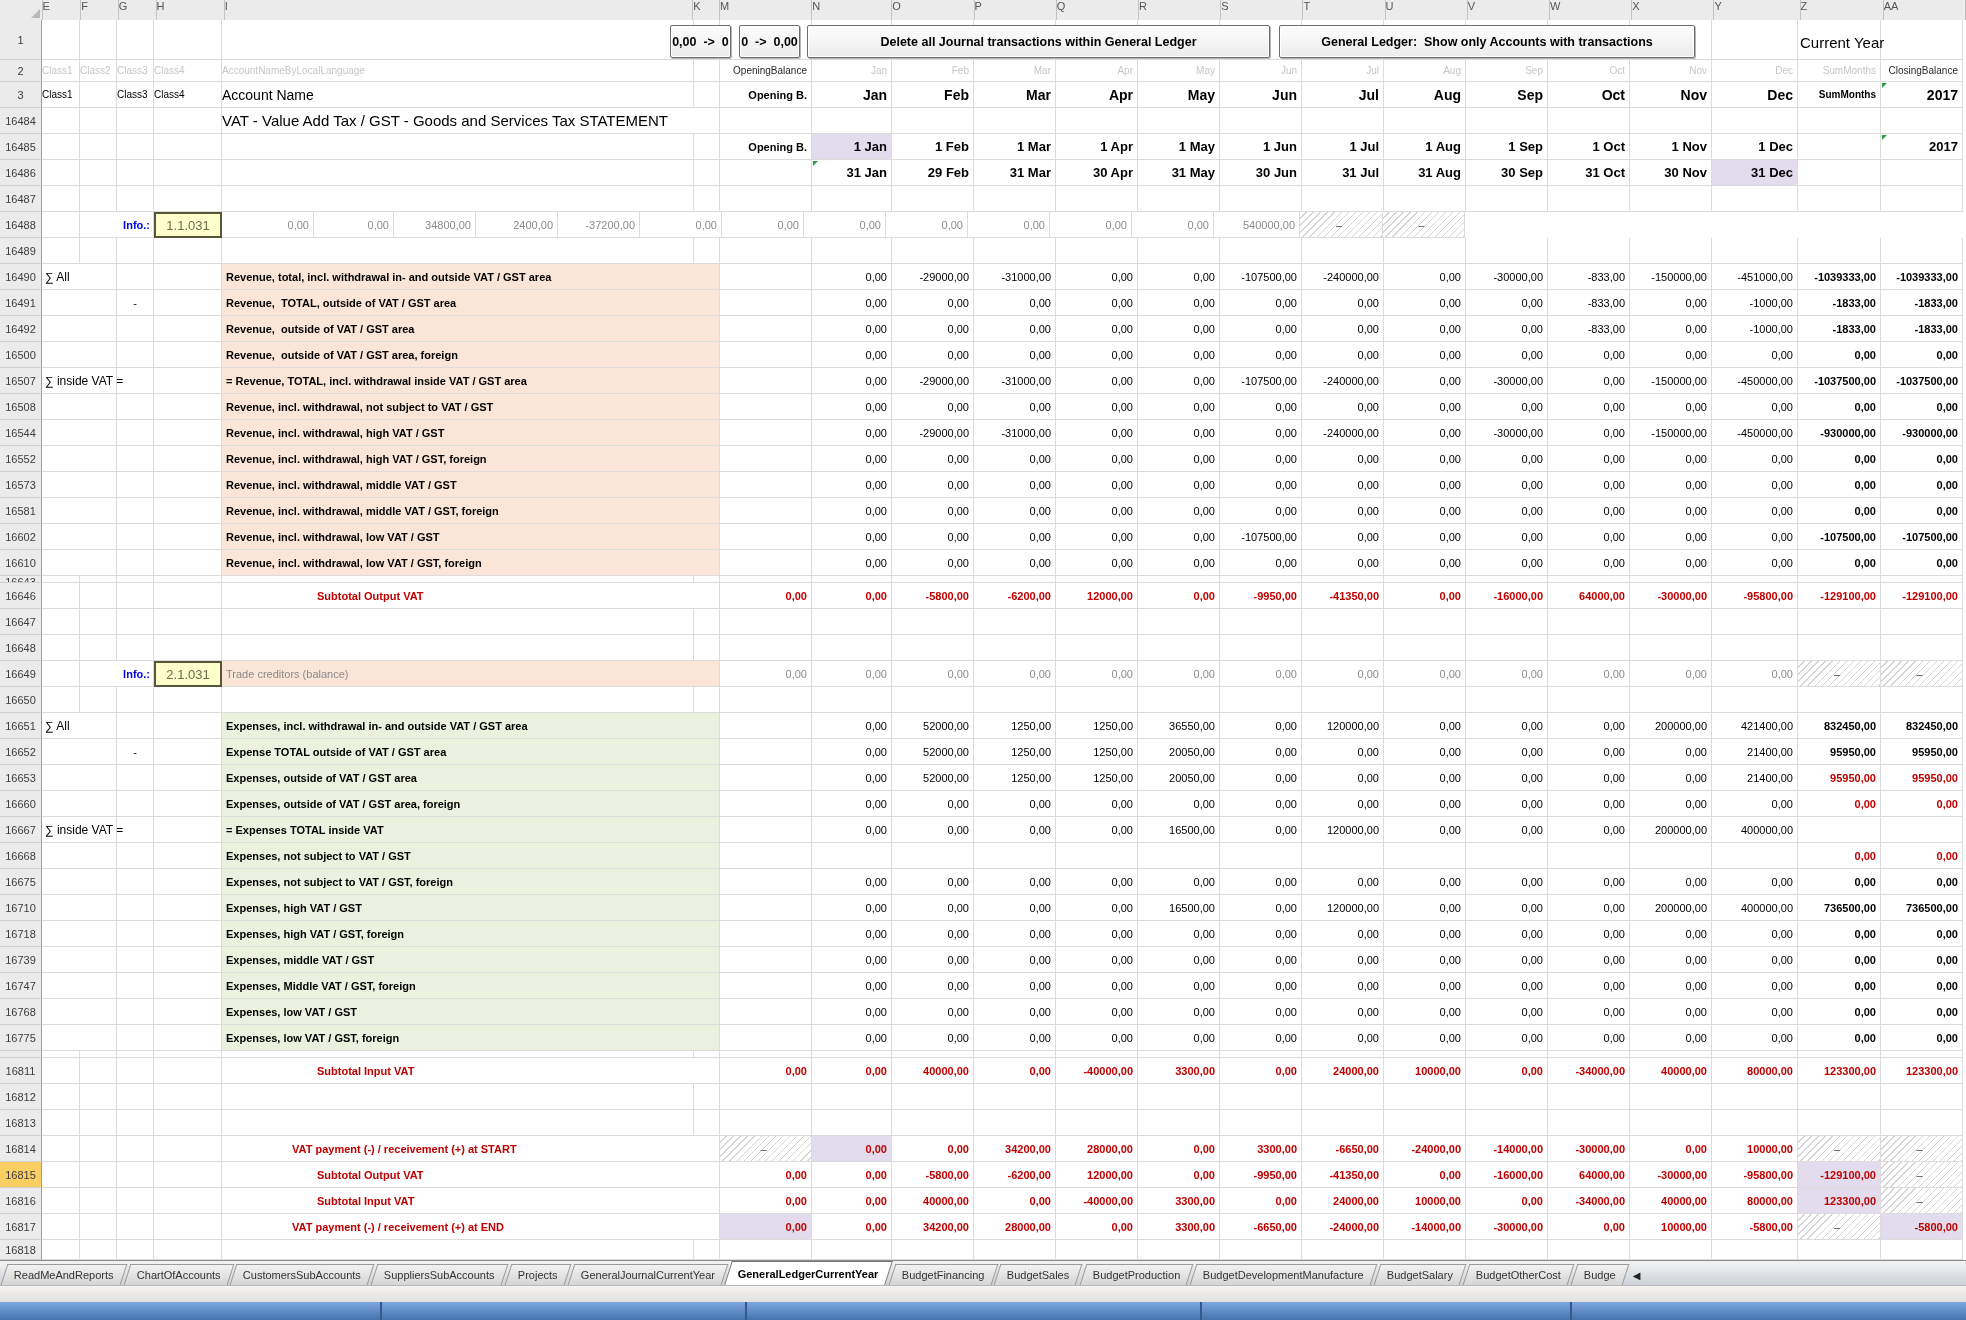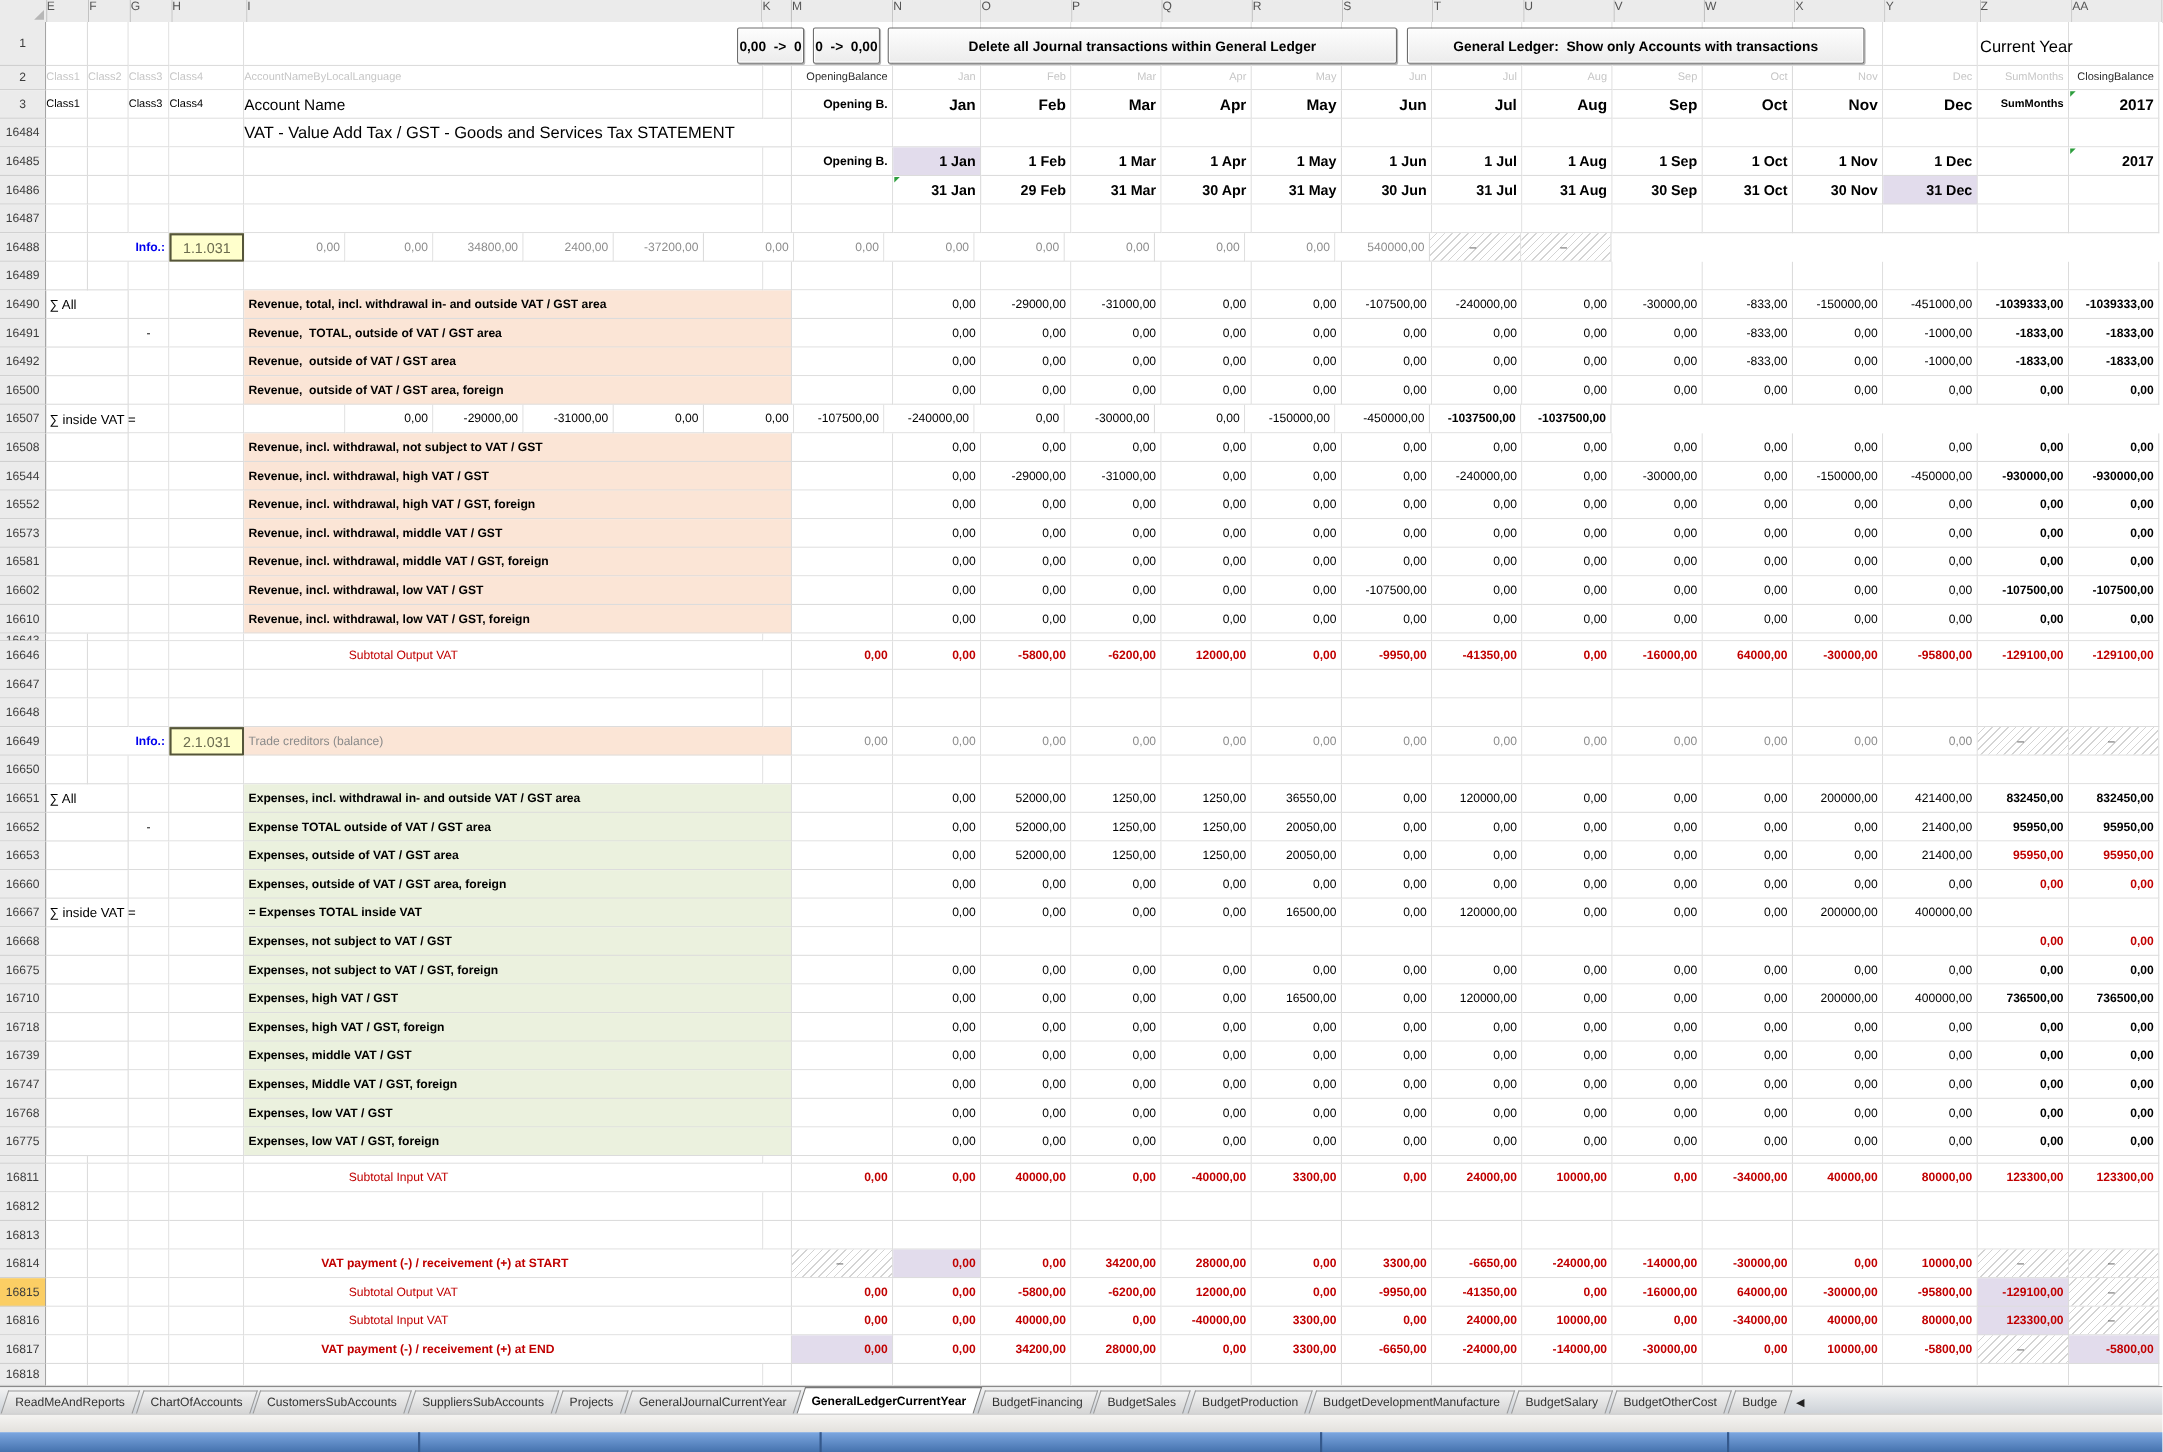--- a/index.html
+++ b/index.html
@@ -25,21 +25,21 @@
   .ghost{color:#c6c6c6;font-size:10px;}
   .ghostd{color:#2b2b2b;font-size:10px;}
   .hl{background:#e2dcec;}
   .lab{padding-left:4px;font-weight:700;white-space:pre;}
   .lab-rev{background:#fbe5d6;}
   .lab-exp{background:#ebf1de;}
   .infolab{font-weight:400;color:#8a8a8a;}
   .infotag{justify-content:flex-end;padding-right:3px;color:#0000ee;font-weight:700;}
   .codebox{background:#ffffcc;border:2px solid #55553a;justify-content:center;
            font-size:13px;color:#6b6b4f;}
-  .sublab{color:#c00000;font-weight:400;padding-left:95px;white-space:pre;}
+  .sublab{color:#c00000;font-weight:700;padding-left:95px;white-space:pre;}
   .paylab{color:#c00000;font-weight:700;padding-left:70px;white-space:pre;}
   .titlec{font-weight:400;font-size:15px;white-space:pre;overflow:visible;position:relative;z-index:3;background:transparent;}
   .mark{font-size:12px;padding-left:3px;white-space:pre;overflow:visible;position:relative;z-index:2;background:transparent;}
   .dash{justify-content:center;}
   .date{font-weight:600;font-size:13px;}
   .mon{font-weight:700;font-size:14px;}
   .smallb{font-weight:700;font-size:10px;}
   .ob{font-weight:700;font-size:11px;}
   .acctname{font-size:14px;}
   .corner{position:relative;}
@@ -407,20 +407,21 @@
         <div class="c num" style="width: 82px; height: 26px;">0,00</div>
         <div class="c num" style="width: 86px; height: 26px;">0,00</div>
         <div class="c num sum" style="width: 83px; height: 26px;">0,00</div>
         <div class="c num sum" style="width: 82px; height: 26px;">0,00</div>
       </div>
       <div class="row" style="height: 26px;">
         <div class="c gut" style="height: 26px;">16507</div>
         <div class="c mark" style="width: 75px; height: 26px;">∑ inside VAT =</div>
         <div class="c dash" style="width: 37px; height: 26px;"></div>
         <div class="c" style="width: 68px; height: 26px;"></div>
+        <div class="c lab lab-rev" style="width: 498px; height: 26px;">= Revenue, TOTAL, incl. withdrawal inside VAT / GST area</div>
         <div class="c num" style="width: 92px; height: 26px;"></div>
         <div class="c num" style="width: 80px; height: 26px;">0,00</div>
         <div class="c num" style="width: 82px; height: 26px;">-29000,00</div>
         <div class="c num" style="width: 82px; height: 26px;">-31000,00</div>
         <div class="c num" style="width: 82px; height: 26px;">0,00</div>
         <div class="c num" style="width: 82px; height: 26px;">0,00</div>
         <div class="c num" style="width: 82px; height: 26px;">-107500,00</div>
         <div class="c num" style="width: 82px; height: 26px;">-240000,00</div>
         <div class="c num" style="width: 82px; height: 26px;">0,00</div>
         <div class="c num" style="width: 82px; height: 26px;">-30000,00</div>

